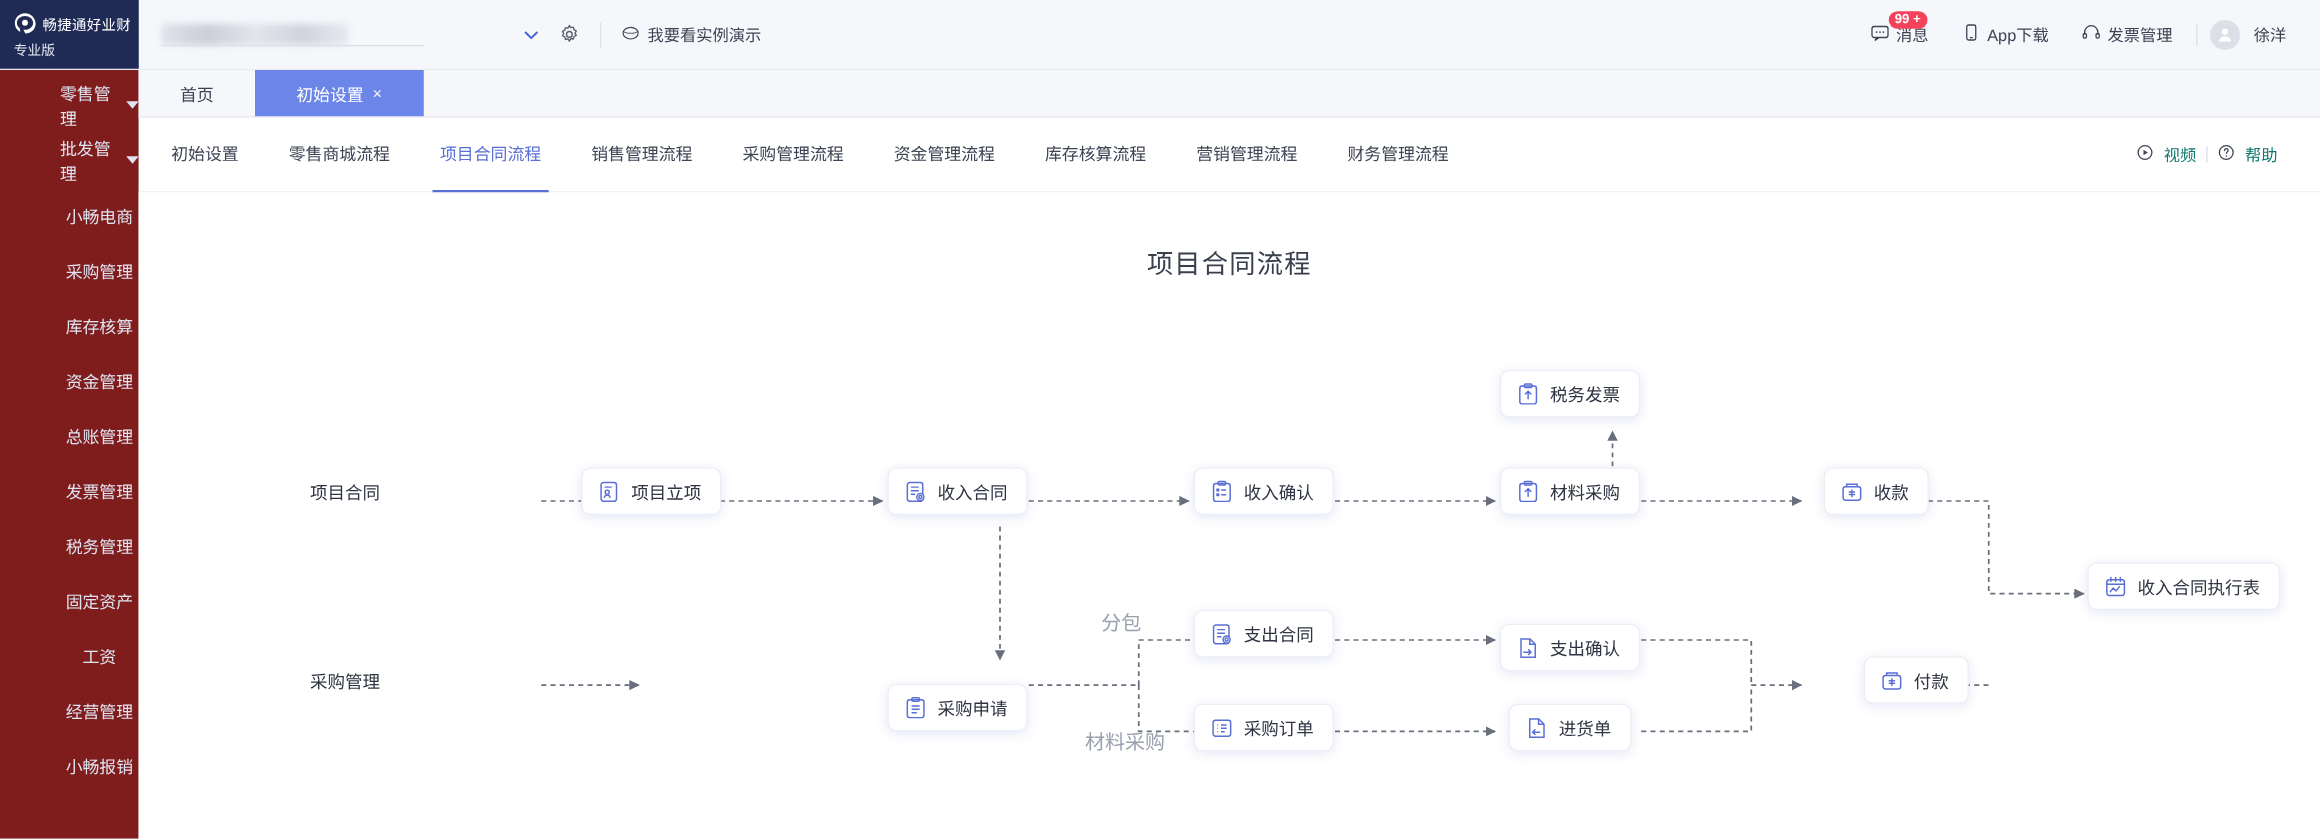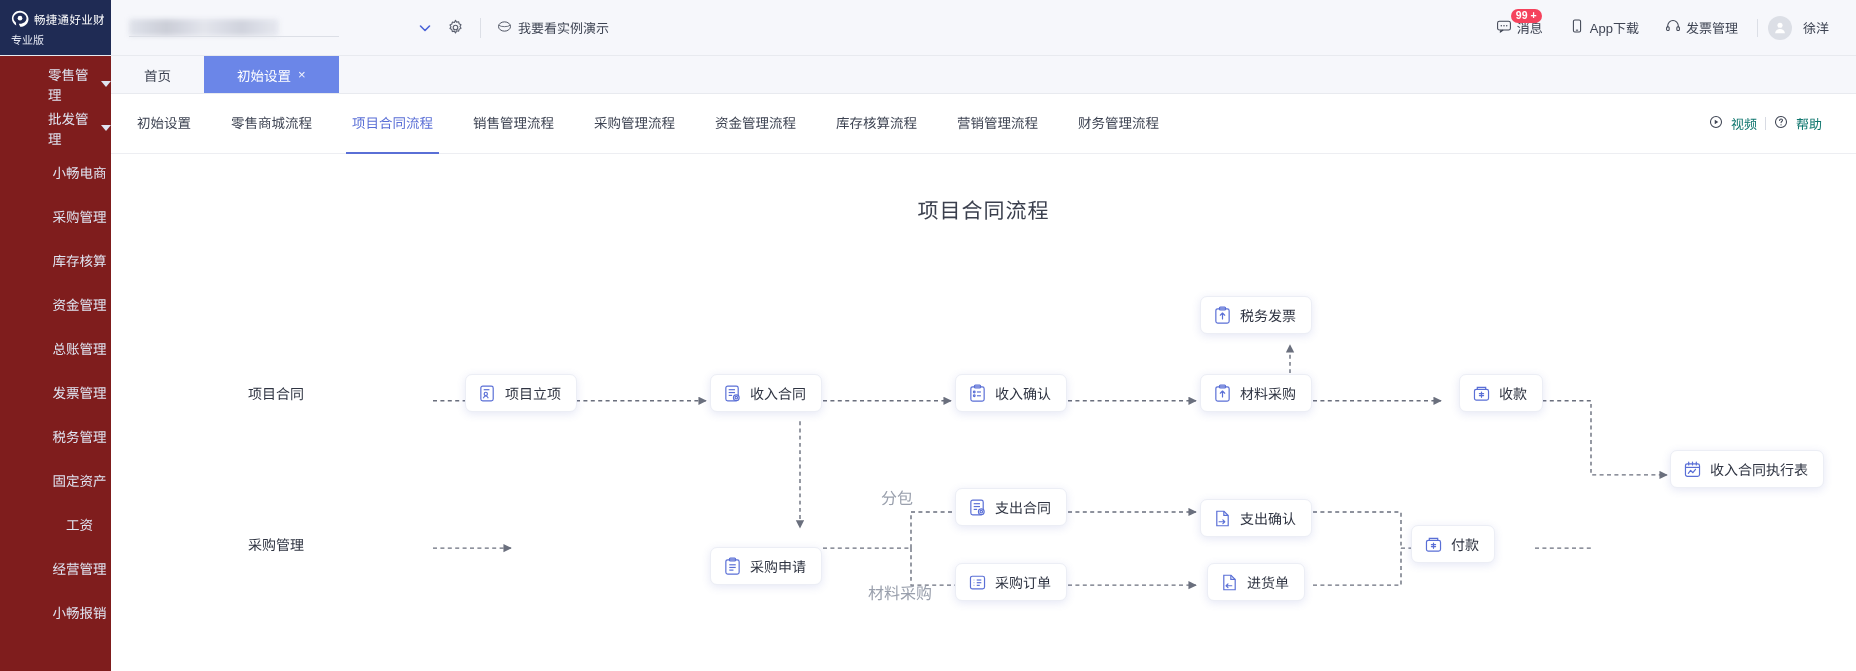--- a/index.html
+++ b/index.html
@@ -462,21 +462,21 @@
               <span>采购订单</span>
             </div>
             <div class="node" style="left: 1145px; top: 428px;">
               <span class="nicon"><svg viewBox="0 0 20 20" fill="none" stroke="currentColor" stroke-width="1.25">
                   <path d="M4 2.4h7.6L16 6.8v10.8H4z"></path>
                   <path d="M11.4 2.4v4.4H16"></path>
                   <path d="M12.4 13.4h-6M6.4 13.4l2 -2M6.4 13.4l2 2" stroke-linecap="round"></path>
                 </svg></span>
               <span>进货单</span>
             </div>
-            <div class="node" style="left: 1342px; top: 390px;">
+            <div class="node" style="left: 1422px; top: 390px;">
               <span class="nicon"><svg viewBox="0 0 20 20" fill="none" stroke="currentColor" stroke-width="1.25">
                   <rect x="2.6" y="5.6" width="14.8" height="11.4" rx="2"></rect>
                   <path d="M5.6 5.6V3.6h8.8v2"></path>
                   <path d="M10 8.4v5.6M7.8 10.2h4.4M7.8 12.2h4.4" stroke-linecap="round"></path>
                 </svg></span>
               <span>付款</span>
             </div>
             <div class="node" style="left: 1636px; top: 315px;">
               <span class="nicon"><svg viewBox="0 0 20 20" fill="none" stroke="currentColor" stroke-width="1.25">
                   <rect x="2.6" y="4" width="14.8" height="13.2" rx="2"></rect>

